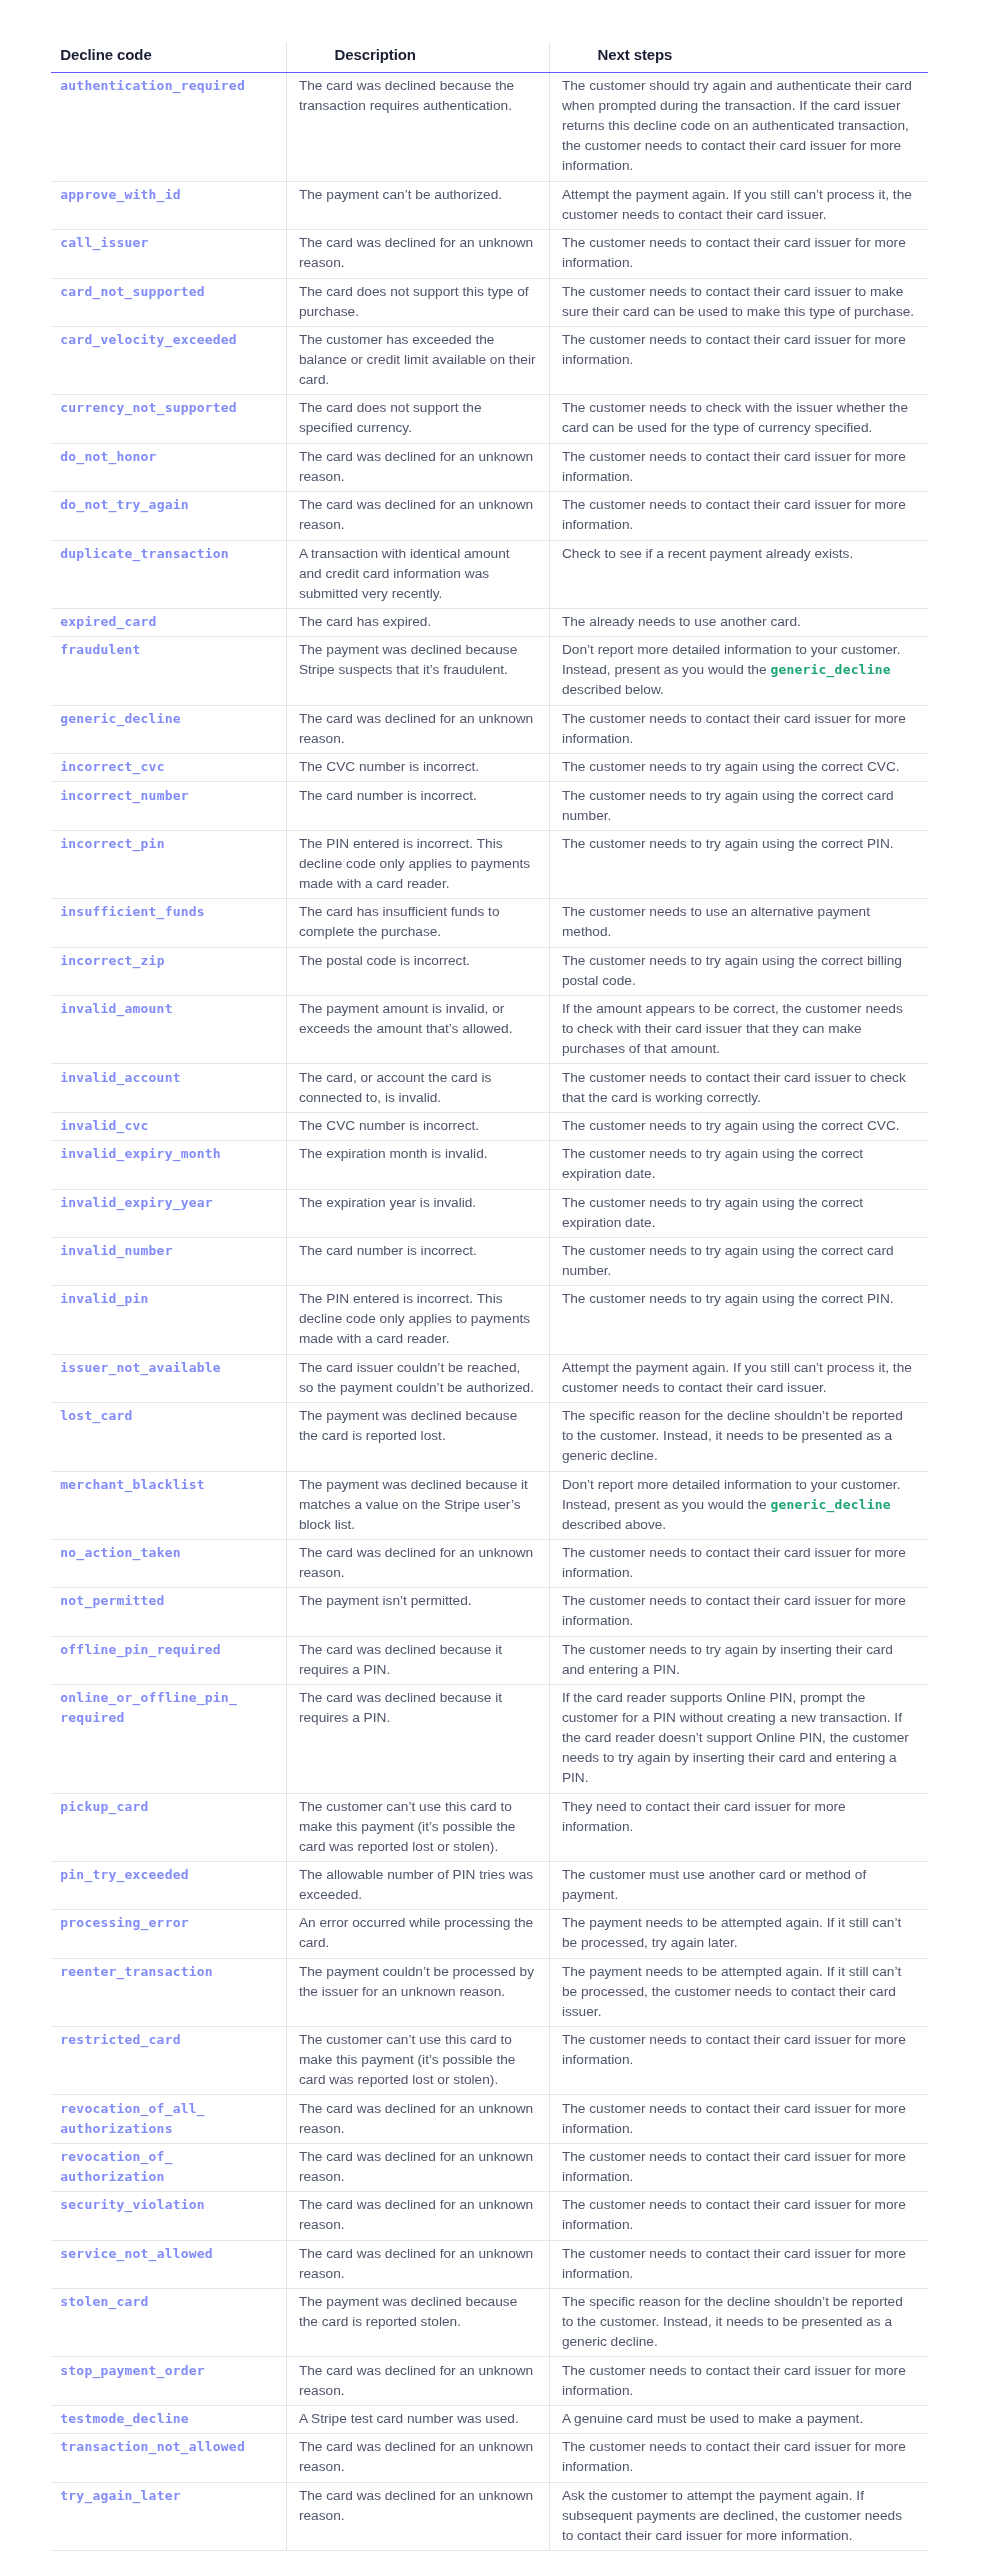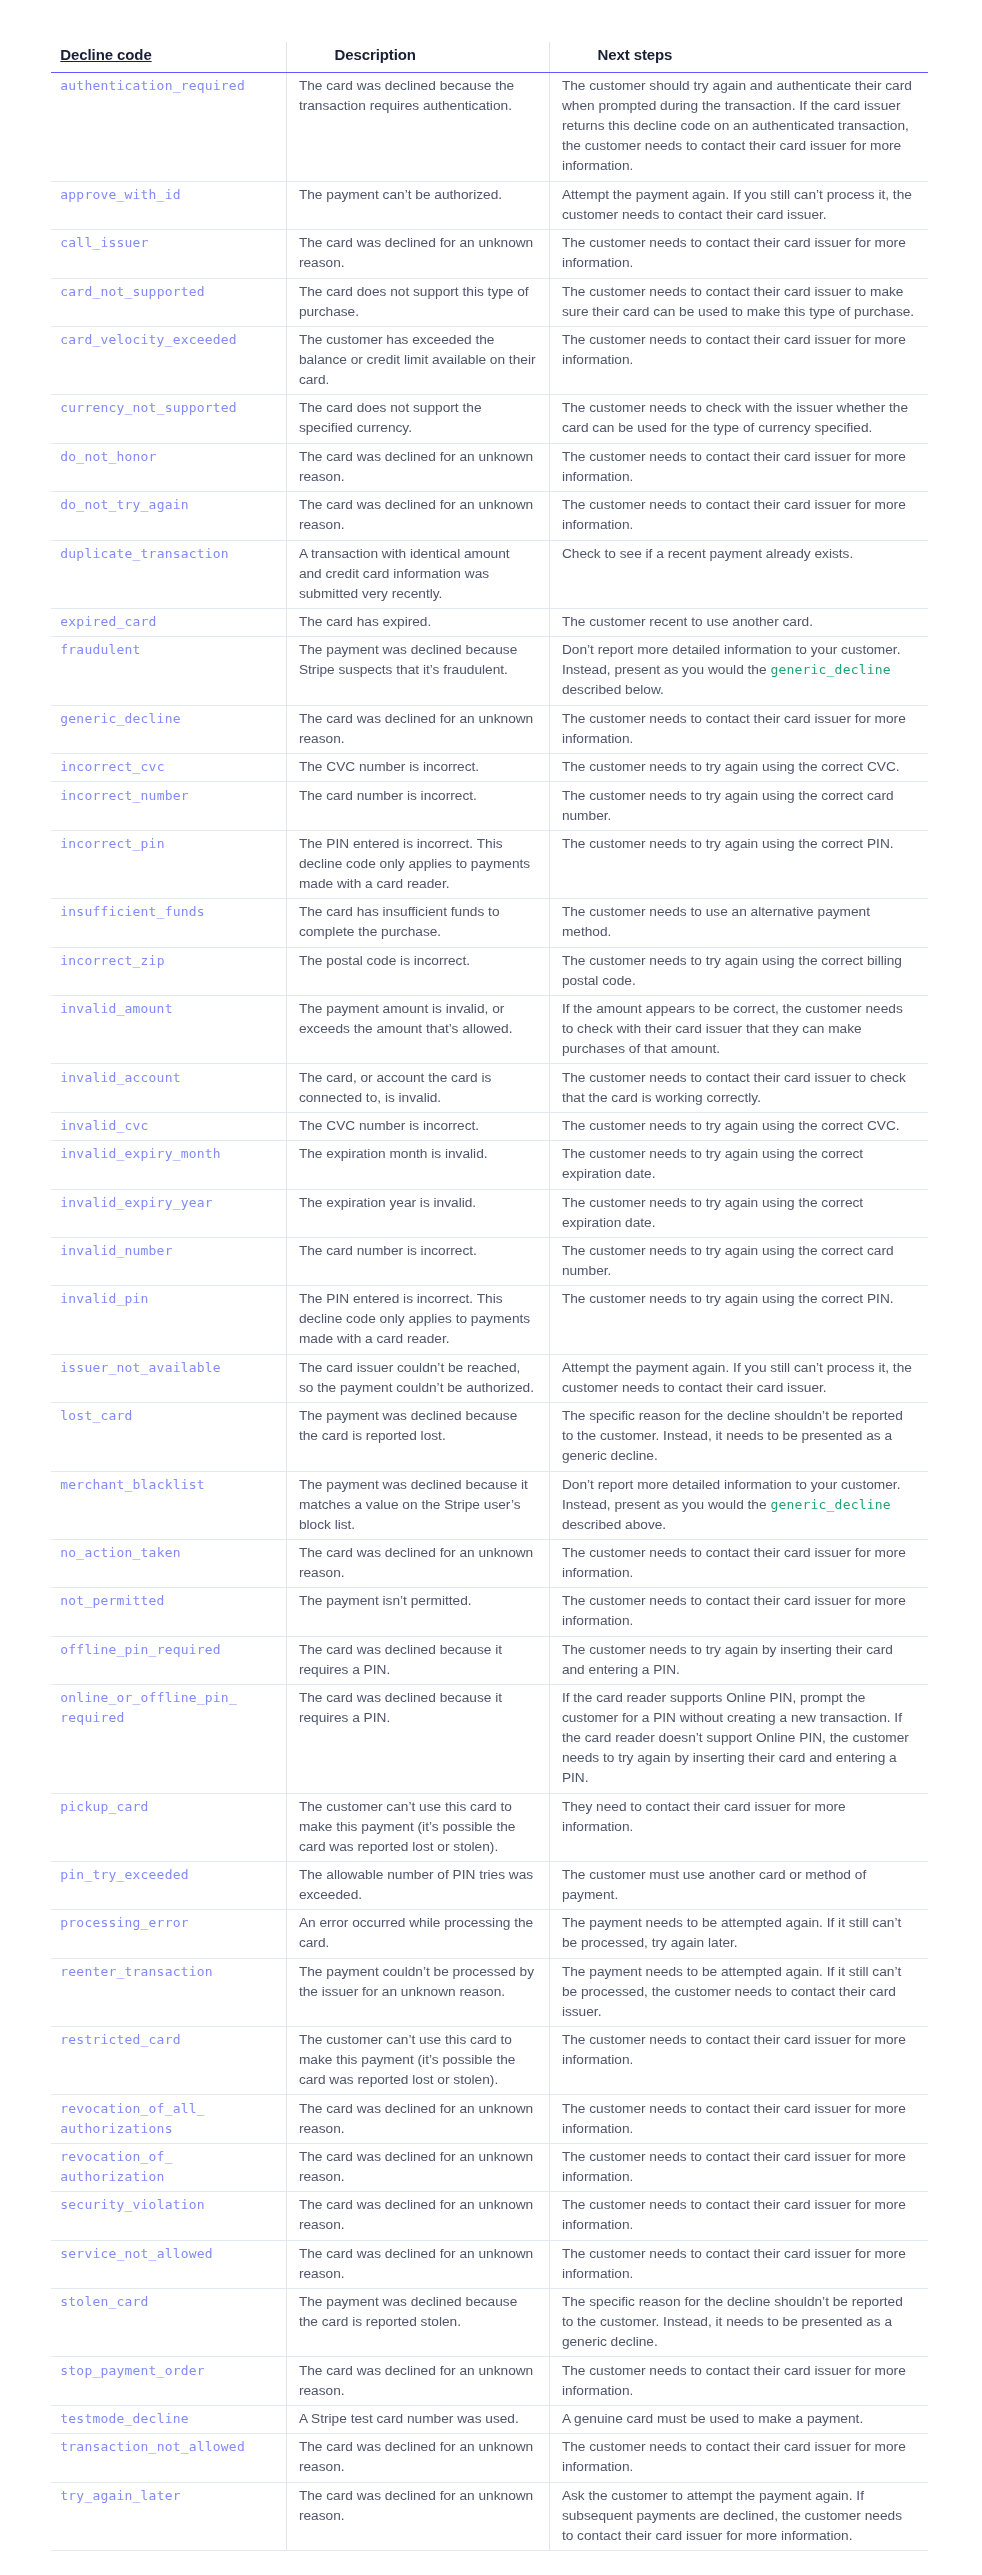--- a/index.html
+++ b/index.html
@@ -29,41 +29,41 @@
     text-align: left;
     vertical-align: bottom;
     font-size: 15px;
     line-height: 17.4px;
     font-weight: 700;
     letter-spacing: -0.1px;
     color: #1a1f36;
     padding: 4.3px 12.4px 8.7px 12.4px;
     border-bottom: 1.9px solid #635bff;
   }
-  th:first-child { padding-left: 9.3px; text-decoration: underline; }
+  th:first-child { padding-left: 9.3px; }
   th + th { border-left: 1.2px solid #dfe5ec; padding-left: 48px; }
   td {
     vertical-align: top;
     font-size: 13.7px;
     line-height: 20px;
     color: #4f566b;
     padding: 3.1px 12.4px 4.3px 12.4px;
     border-top: 1.2px solid #e3e8ee;
     word-wrap: break-word;
   }
   td + td { border-left: 1.2px solid #dfe5ec; }
   tbody tr:first-child td { border-top: none; }
   tbody tr:last-child td { border-bottom: 1.2px solid #e3e8ee; }
   td.code-cell { padding-left: 9.3px; }
   code {
     font-family: "DejaVu Sans Mono", monospace;
     font-size: 13px;
     letter-spacing: 0.2px;
     line-height: 20px;
-    font-weight: 400;
+    font-weight: 700;
   }
   code.decline-code { color: #818cf8; }
   code.inline-code-link { color: #1ea672; }
 </style>
 </head>
 <body>
 
 <main>
   <table>
     <colgroup>
@@ -120,21 +120,21 @@
     <td class="next-cell">The customer needs to contact their card issuer for more information.</td>
   </tr>
         <tr>
     <td class="code-cell"><code class="decline-code">duplicate_<wbr>transaction</code></td>
     <td class="desc-cell">A transaction with identical amount and credit card information was submitted very recently.</td>
     <td class="next-cell">Check to see if a recent payment already exists.</td>
   </tr>
         <tr>
     <td class="code-cell"><code class="decline-code">expired_<wbr>card</code></td>
     <td class="desc-cell">The card has expired.</td>
-    <td class="next-cell">The customer recent to use another card.</td>
+    <td class="next-cell">The already needs to use another card.</td>
   </tr>
         <tr>
     <td class="code-cell"><code class="decline-code">fraudulent</code></td>
     <td class="desc-cell">The payment was declined because Stripe suspects that it’s fraudulent.</td>
     <td class="next-cell">Don’t report more detailed information to your customer. Instead, present as you would the <code class="inline-code-link">generic_<wbr>decline</code> described below.</td>
   </tr>
         <tr>
     <td class="code-cell"><code class="decline-code">generic_<wbr>decline</code></td>
     <td class="desc-cell">The card was declined for an unknown reason.</td>
     <td class="next-cell">The customer needs to contact their card issuer for more information.</td>

